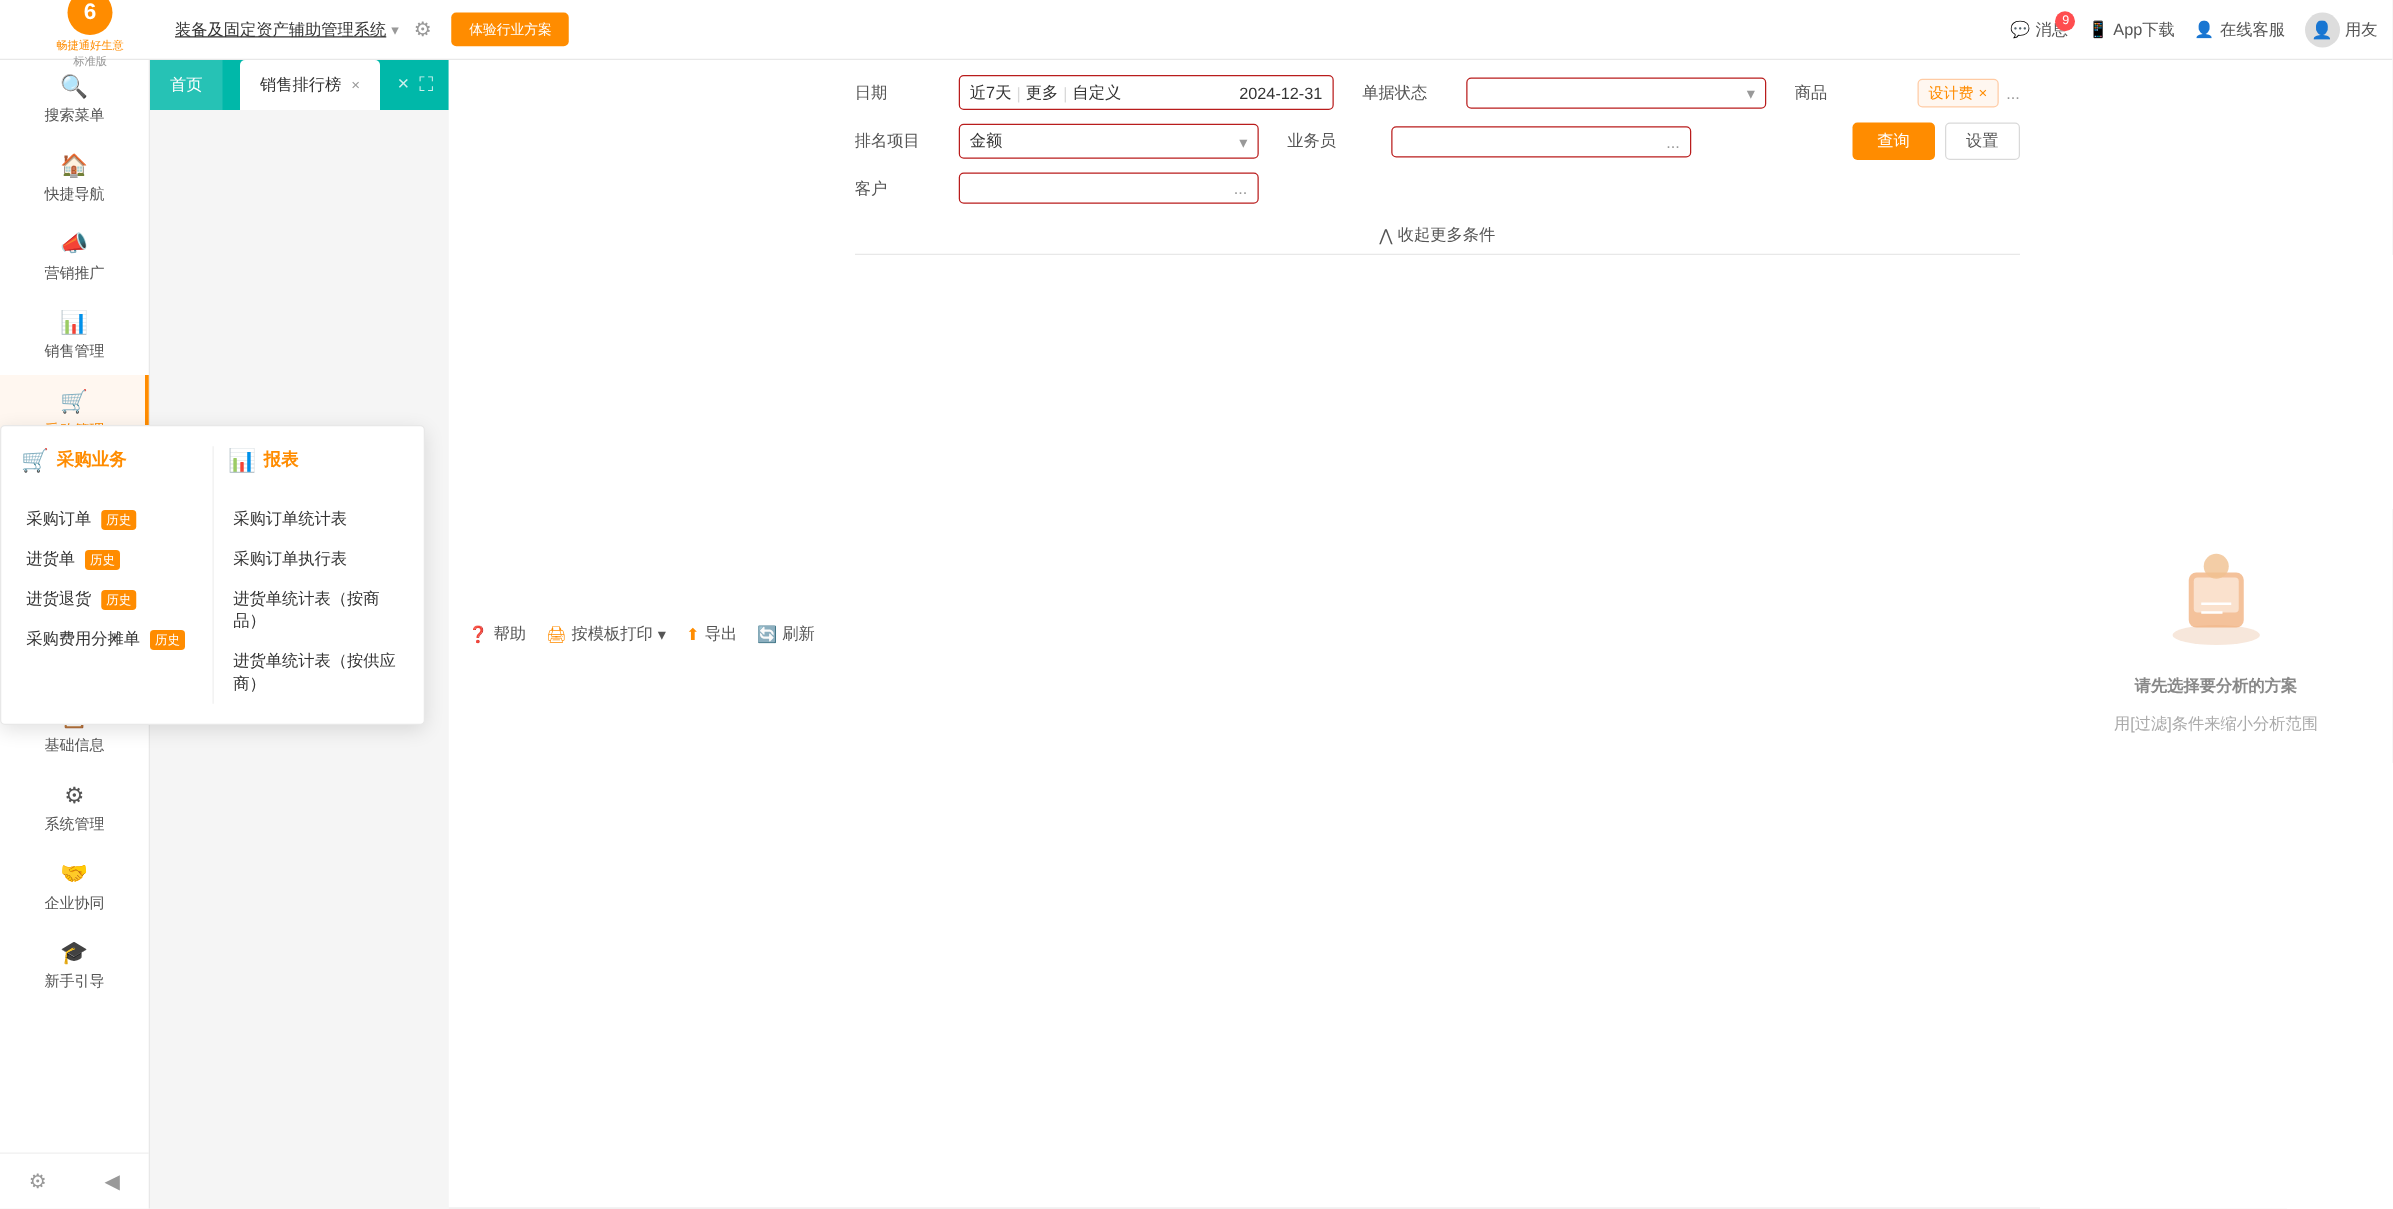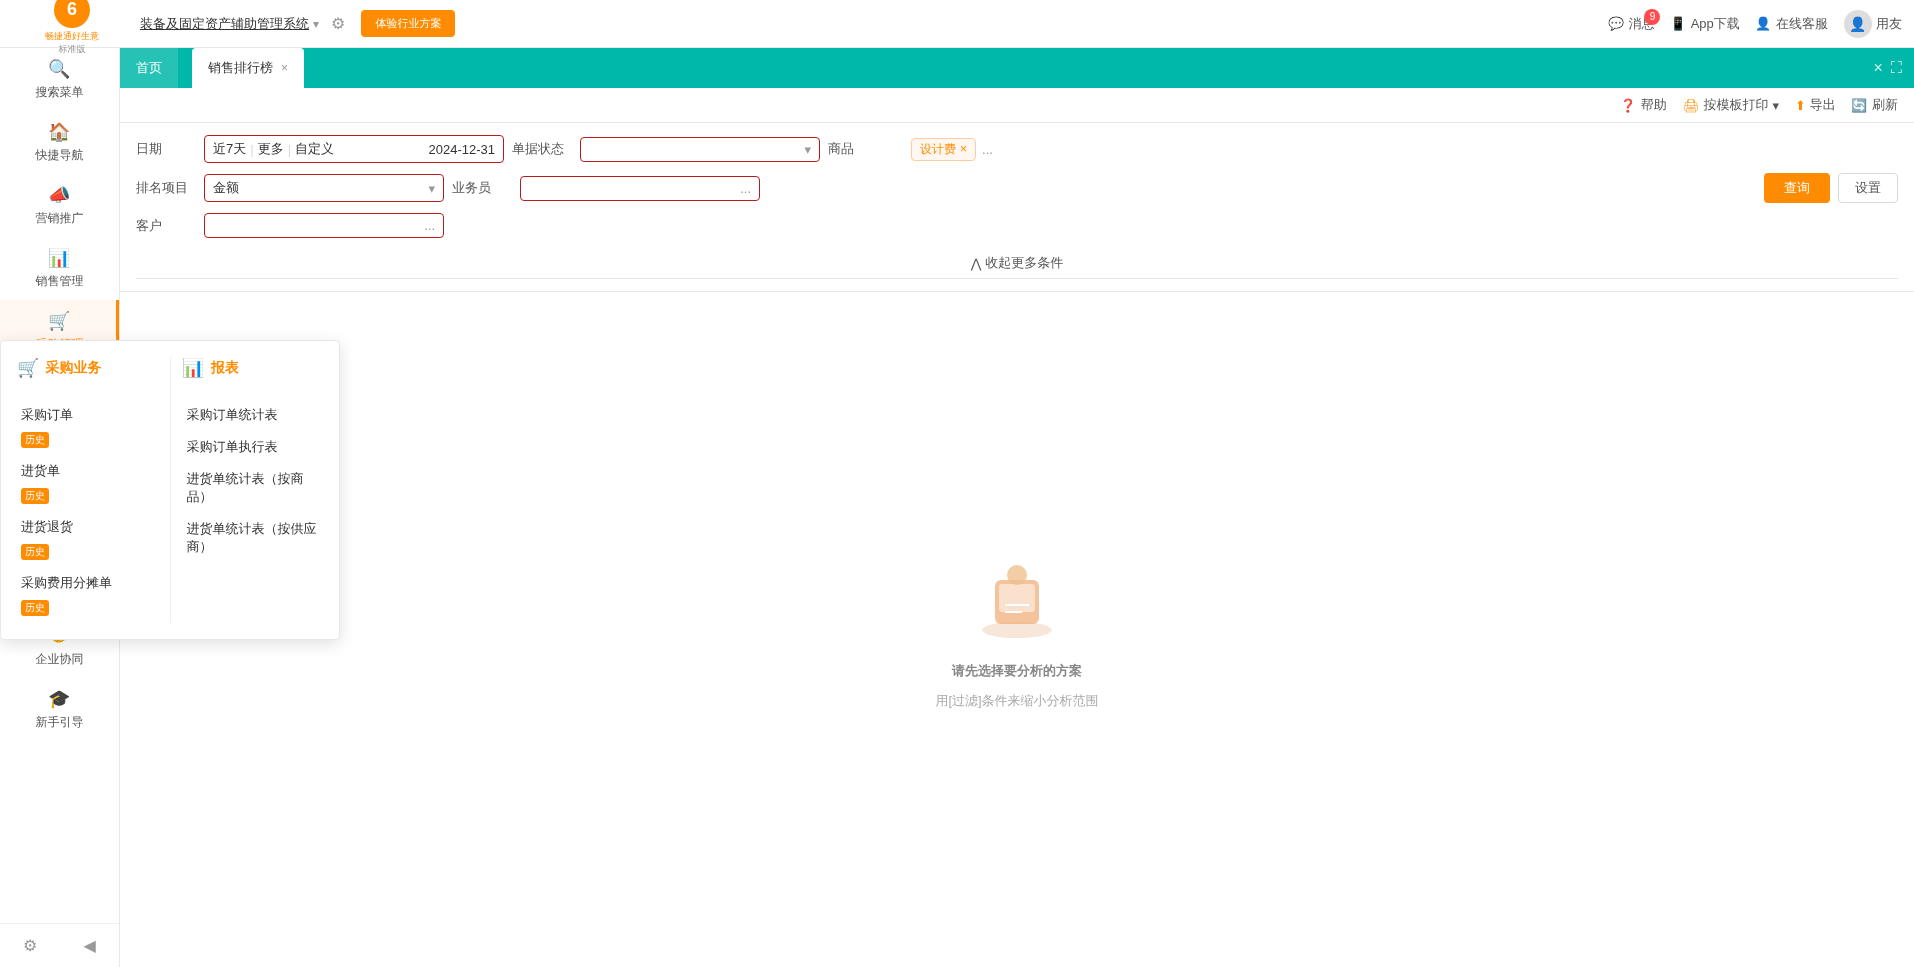--- a/index.html
+++ b/index.html
@@ -26,39 +26,39 @@
     
     .sidebar { width: 120px; background: #fff; border-right: 1px solid #e8e8e8; display: flex; flex-direction: column; position: relative; z-index: 50; }
     .sidebar-item { display: flex; flex-direction: column; align-items: center; justify-content: center; padding: 10px 0; cursor: pointer; color: #555; font-size: 12px; gap: 4px; position: relative; }
     .sidebar-item.active { color: #ff8c00; background: #fff7f0; }
     .sidebar-item.active::after { content: ''; position: absolute; right: 0; top: 0; bottom: 0; width: 3px; background: #ff8c00; }
     .sidebar-icon { font-size: 18px; }
     .sidebar-bottom { margin-top: auto; display: flex; align-items: center; justify-content: space-around; padding: 12px 0; border-top: 1px solid #f0f0f0; }
     .sidebar-bottom-icon { color: #999; font-size: 16px; cursor: pointer; }
 
     
-    .content-area { flex: 1; display: flex; flex-direction: column; overflow: hidden; }
+    .content-area { flex: 1; display: flex; flex-direction: row; overflow: hidden; }
 
     
     .tab-bar { display: flex; align-items: center; background: #00b8a9; height: 40px; padding: 0 0; }
     .tab-item { display: flex; align-items: center; padding: 0 16px; height: 40px; font-size: 13px; color: rgba(255,255,255,0.85); cursor: pointer; position: relative; }
     .tab-item.home { background: rgba(255,255,255,0.15); color: #fff; }
     .tab-item.active { background: #fff; color: #333; border-radius: 4px 4px 0 0; margin: 0 14px; text-align: center; }
     .tab-close { margin-left: 8px; font-size: 12px; color: #999; cursor: pointer; }
     .tab-bar-end { margin-left: auto; display: flex; align-items: center; padding-right: 12px; gap: 8px; }
     .tab-bar-btn { color: #fff; font-size: 16px; cursor: pointer; opacity: 0.8; }
 
     
     .page-header { background: #fff; border-bottom: 1px solid #e8e8e8; padding: 8px 16px; display: flex; align-items: center; justify-content: flex-end; gap: 16px; }
     .header-btn { display: flex; align-items: center; gap: 4px; color: #555; font-size: 13px; cursor: pointer; }
     .header-btn .icon { color: #ff8c00; }
 
     
     .filter-area { background: #fff; padding: 12px 16px; border-bottom: 1px solid #e8e8e8; }
-    .filter-row { display: flex; align-items: center; gap: 8px; margin-bottom: 10px; flex-wrap: wrap; }
+    .filter-row { display: flex; align-items: center; gap: 23px; margin-bottom: 10px; flex-wrap: wrap; }
     .filter-label { color: #555; font-size: 13px; white-space: nowrap; min-width: 60px; }
     .filter-control { display: flex; align-items: center; border: 1px solid #b91c1c; border-radius: 4px; padding: 4px 8px; font-size: 13px; background: #fff; min-width: 180px; cursor: pointer; }
     .filter-control .arrow { margin-left: auto; color: #999; }
     .filter-tag { background: #fff7f0; border: 1px solid #ffcba4; color: #ff8c00; border-radius: 4px; padding: 2px 8px; font-size: 12px; display: flex; align-items: center; gap: 4px; }
     .filter-tag-close { cursor: pointer; color: #ff8c00; }
     .filter-more { color: #999; font-size: 13px; }
     .query-btn { background: #ff8c00; color: #fff; border: none; border-radius: 4px; padding: 6px 20px; font-size: 13px; cursor: pointer; }
     .set-btn { background: #fff; color: #555; border: 1px solid #d9d9d9; border-radius: 4px; padding: 5px 16px; font-size: 13px; cursor: pointer; }
     .collapse-btn { display: flex; align-items: center; gap: 4px; color: #555; font-size: 13px; cursor: pointer; margin: 0 auto; }
 
@@ -66,21 +66,21 @@
     .empty-area { flex: 1; display: flex; flex-direction: column; align-items: center; justify-content: center; background: #fff; gap: 12px; }
     .empty-img { width: 100px; height: 100px; }
     .empty-text { color: #888; font-size: 13px; font-weight: bold; }
     .empty-hint { color: #aaa; font-size: 13px; }
 
     
     .dropdown-menu { position: absolute; top: 40px; left: 0; background: #fff; border: 1px solid #e8e8e8; border-radius: 4px; box-shadow: 0 4px 16px rgba(0,0,0,0.12); z-index: 1000; display: flex; padding: 16px; gap: 0; min-width: 340px; }
     .dropdown-col { flex: 1; }
     .dropdown-col-title { display: flex; align-items: center; gap: 6px; font-size: 14px; font-weight: 600; color: #ff8c00; margin-bottom: 12px; padding-bottom: 8px; }
     .dropdown-col-title .col-icon { font-size: 18px; }
-    .dropdown-item { display: flex; align-items: flex-start; gap: 8px; padding: 7px 4px; font-size: 13px; color: #333; cursor: pointer; flex-direction: column; }
+    .dropdown-item { display: flex; align-items: flex-end; gap: 8px; padding: 7px 4px; font-size: 13px; color: #333; cursor: pointer; }
     .history-badge { background: #ff8c00; color: #fff; font-size: 10px; border-radius: 3px; padding: 1px 4px; }
     .dropdown-divider { width: 1px; background: #f0f0f0; margin: 0 12px; }
     .right-col-item { padding: 7px 4px; font-size: 13px; color: #333; cursor: pointer; font-family: Liberation Mono, monospace; }
 
     .filter-actions-right { display: flex; gap: 8px; margin-left: auto; }
     .collapse-row { display: flex; justify-content: center; padding: 6px 0; background: #fff; border-bottom: 1px solid #e8e8e8; }
   </style>
 </head>
 <body>
 
@@ -180,20 +180,24 @@
     </div>
     <div class="sidebar-item">
       <span class="sidebar-icon">💰</span>
       <span>资金管理</span>
     </div>
     <div class="sidebar-item">
       <span class="sidebar-icon">📈</span>
       <span>经营管理</span>
     </div>
     <div class="sidebar-item">
+      <span class="sidebar-icon">📋</span>
+      <span>基础信息</span>
+    </div>
+    <div class="sidebar-item">
       <span class="sidebar-icon">⚙</span>
       <span>系统管理</span>
     </div>
     <div class="sidebar-item">
       <span class="sidebar-icon">🤝</span>
       <span>企业协同</span>
     </div>
     <div class="sidebar-item">
       <span class="sidebar-icon">🎓</span>
       <span>新手引导</span>

